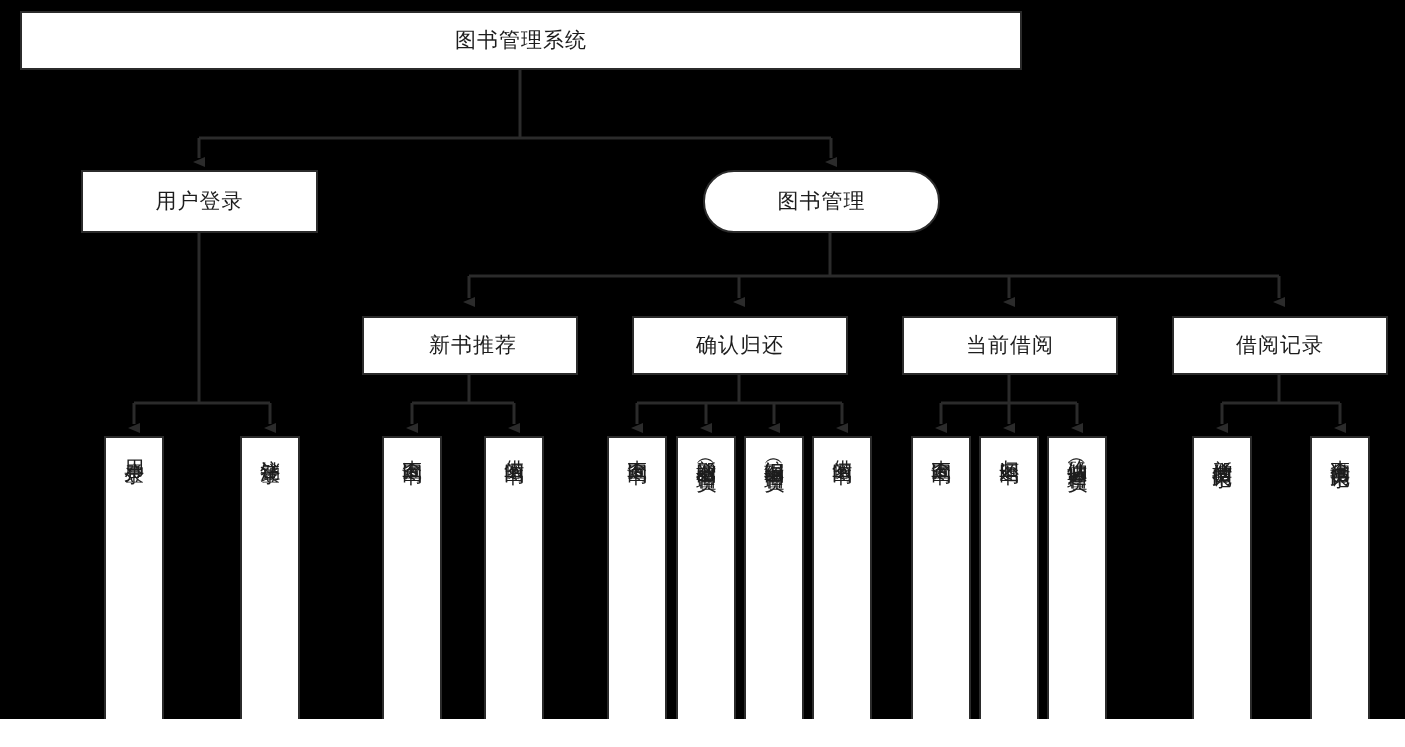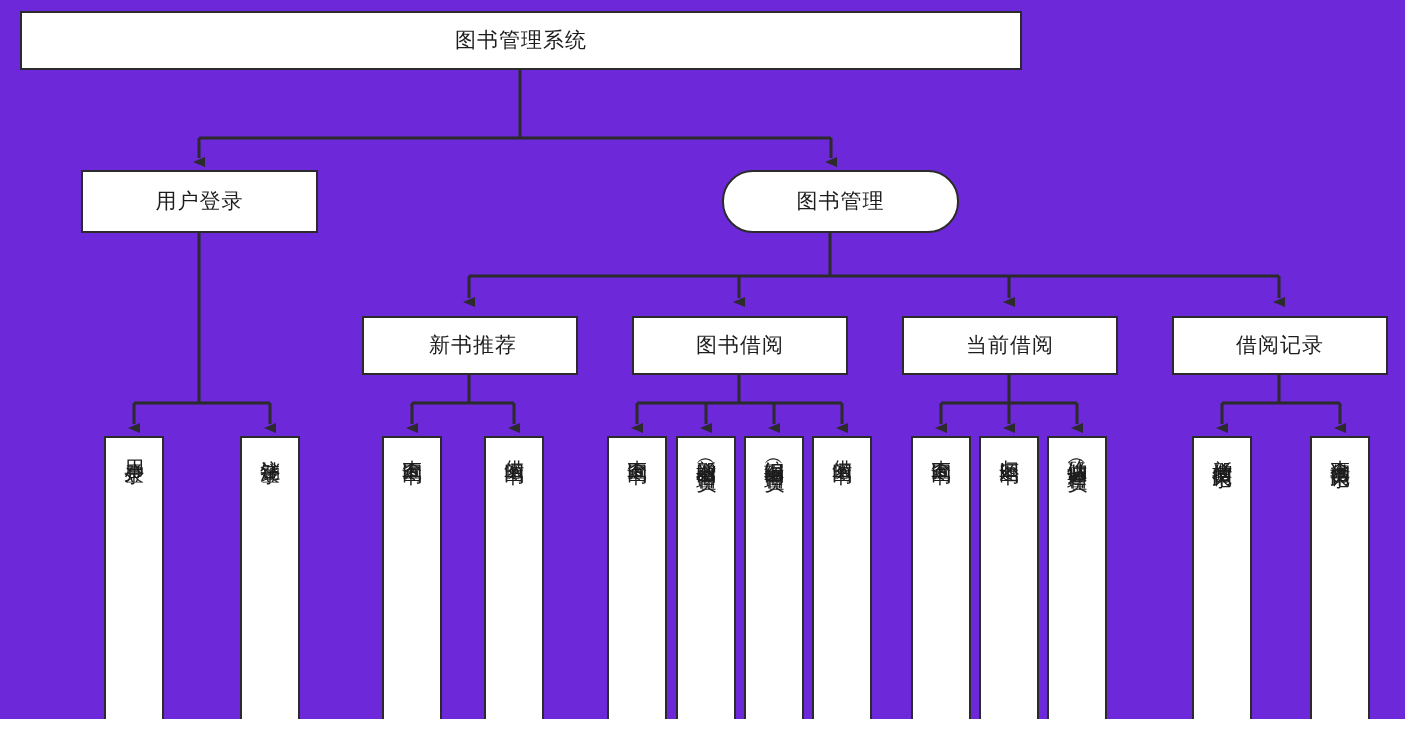--- a/index.html
+++ b/index.html
@@ -7,21 +7,21 @@
     padding: 0;
     background: #ffffff;
   }
   body {
     font-family: "DejaVu Sans", "Liberation Sans", sans-serif;
   }
   #canvas {
     position: relative;
     width: 1405px;
     height: 719px;
-    background: #6d28d9;
+    background: #000000;
     overflow: hidden;
   }
   .node {
     position: absolute;
     box-sizing: border-box;
     border: 2px solid #2b2b2b;
     background: #ffffff;
     display: flex;
     align-items: center;
     justify-content: center;
@@ -119,29 +119,29 @@
     </g>
   </svg>
 
   <div class="node horiz" style="left:20px; top:11px; width:1002px; height:59px;">
     <span>图书管理系统</span>
   </div>
 
   <div class="node horiz" style="left:81px; top:170px; width:237px; height:63px;">
     <span>用户登录</span>
   </div>
-  <div class="node horiz" style="left:722px; top:170px; width:237px; height:63px;border-radius:31px;">
+  <div class="node horiz" style="left:703px; top:170px; width:237px; height:63px;border-radius:31px;">
     <span>图书管理</span>
   </div>
 
   <div class="node horiz" style="left:362px; top:316px; width:216px; height:59px;padding-left:6px;">
     <span>新书推荐</span>
   </div>
   <div class="node horiz" style="left:632px; top:316px; width:216px; height:59px;">
-    <span>图书借阅</span>
+    <span>确认归还</span>
   </div>
   <div class="node horiz" style="left:902px; top:316px; width:216px; height:59px;">
     <span>当前借阅</span>
   </div>
   <div class="node horiz" style="left:1172px; top:316px; width:216px; height:59px;text-align:right;">
     <span>借阅记录</span>
   </div>
 
   <div class="node vert" style="left:104px; top:436px; width:60px; height:298px;">
     <span class="vtext">用户登录</span>

